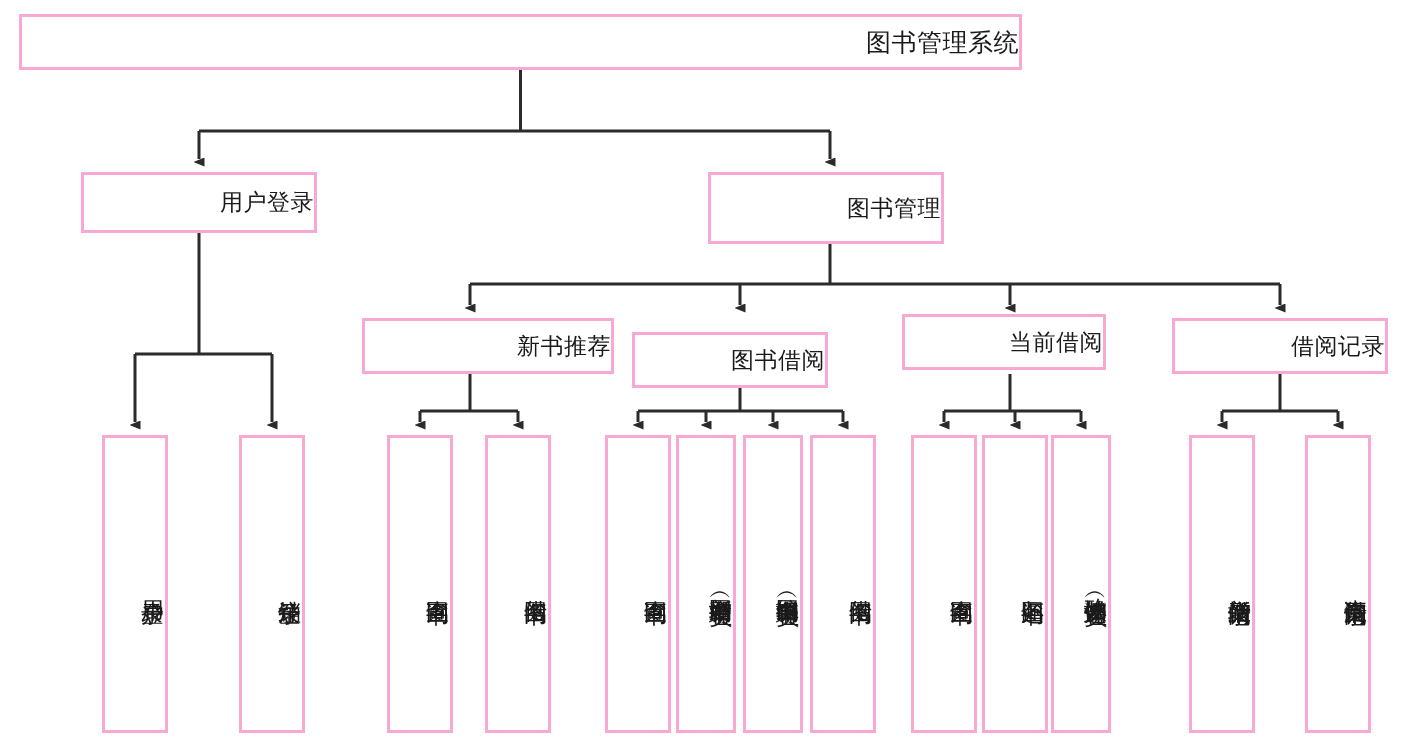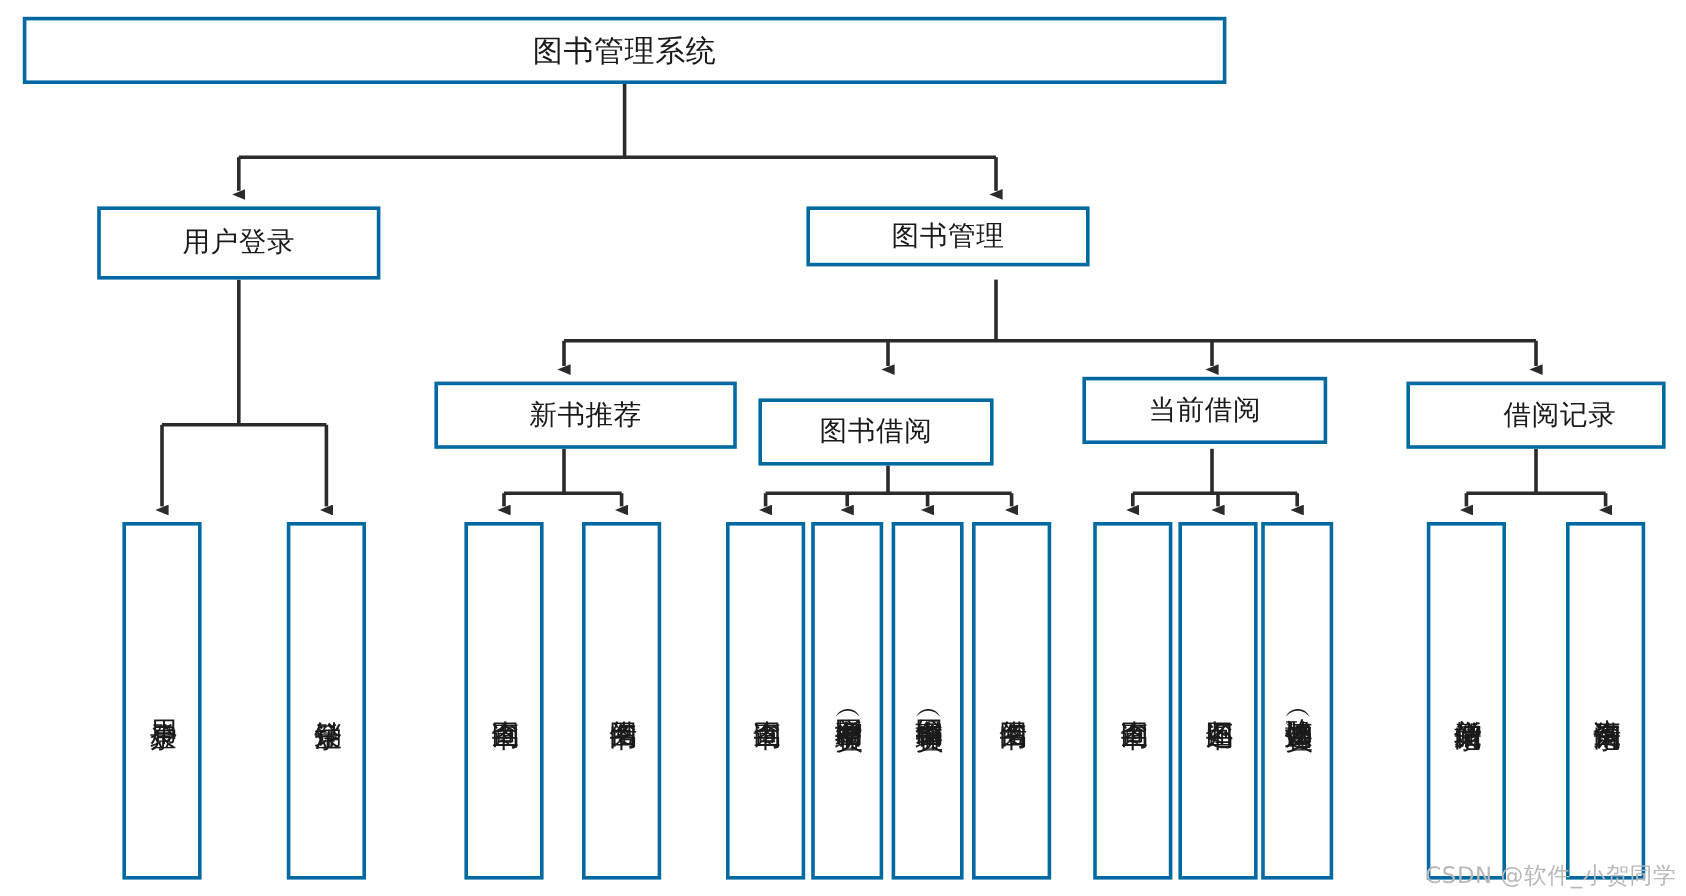--- a/index.html
+++ b/index.html
@@ -23,24 +23,24 @@
     left: 0;
     top: 0;
     width: 1405px;
     height: 747px;
     pointer-events: none;
   }
   .node {
     position: absolute;
     box-sizing: border-box;
     background: #ffffff;
-    border: 3px solid #0369a1;
+    border: 3px solid #f9a8d4;
     display: flex;
     align-items: center;
-    justify-content: center;
+    justify-content: flex-end;
     color: #1a1a1a;
     text-align: center;
     z-index: 2;
   }
   .node .label {
     display: block;
     line-height: 1.08;
     letter-spacing: 0.5px;
   }
   .node.horizontal .label {
@@ -120,21 +120,21 @@
       </g>
   </svg>
 
   <div id="nodes-layer">
       <div class="node horizontal root" style="left: 19px; top: 14px; width: 1003px; height: 56px;">
         <span class="label">图书管理系统</span>
       </div>
       <div class="node horizontal" style="left: 81px; top: 172px; width: 236px; height: 61px;">
         <span class="label">用户登录</span>
       </div>
-      <div class="node horizontal" style="left: 672px; top: 172px; width: 236px; height: 50px;">
+      <div class="node horizontal" style="left: 708px; top: 172px; width: 236px; height: 72px;">
         <span class="label">图书管理</span>
       </div>
       <div class="node horizontal" style="left: 362px; top: 318px; width: 252px; height: 56px;">
         <span class="label">新书推荐</span>
       </div>
       <div class="node horizontal" style="left: 632px; top: 332px; width: 196px; height: 56px;">
         <span class="label">图书借阅</span>
       </div>
       <div class="node horizontal" style="left: 902px; top: 314px; width: 204px; height: 56px;">
         <span class="label">当前借阅</span>
@@ -176,14 +176,13 @@
         <span class="label">确认归还（管理员）</span>
       </div>
       <div class="node vertical" style="left: 1189px; top: 435px; width: 66px; height: 298px;">
         <span class="label">新增借阅记录</span>
       </div>
       <div class="node vertical" style="left: 1305px; top: 435px; width: 66px; height: 298px;">
         <span class="label">查询借阅记录</span>
       </div>
     </div>
 
-  <div id="watermark">CSDN @软件_小贺同学</div>
 </div>
 
 </body></html>

